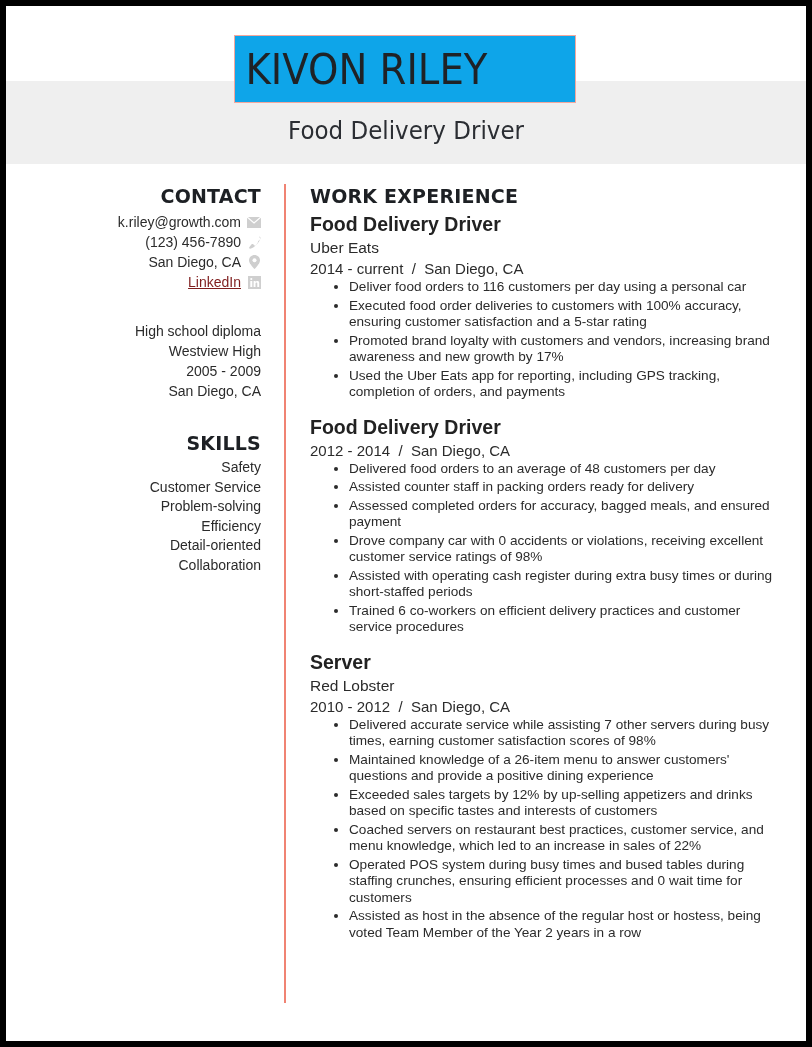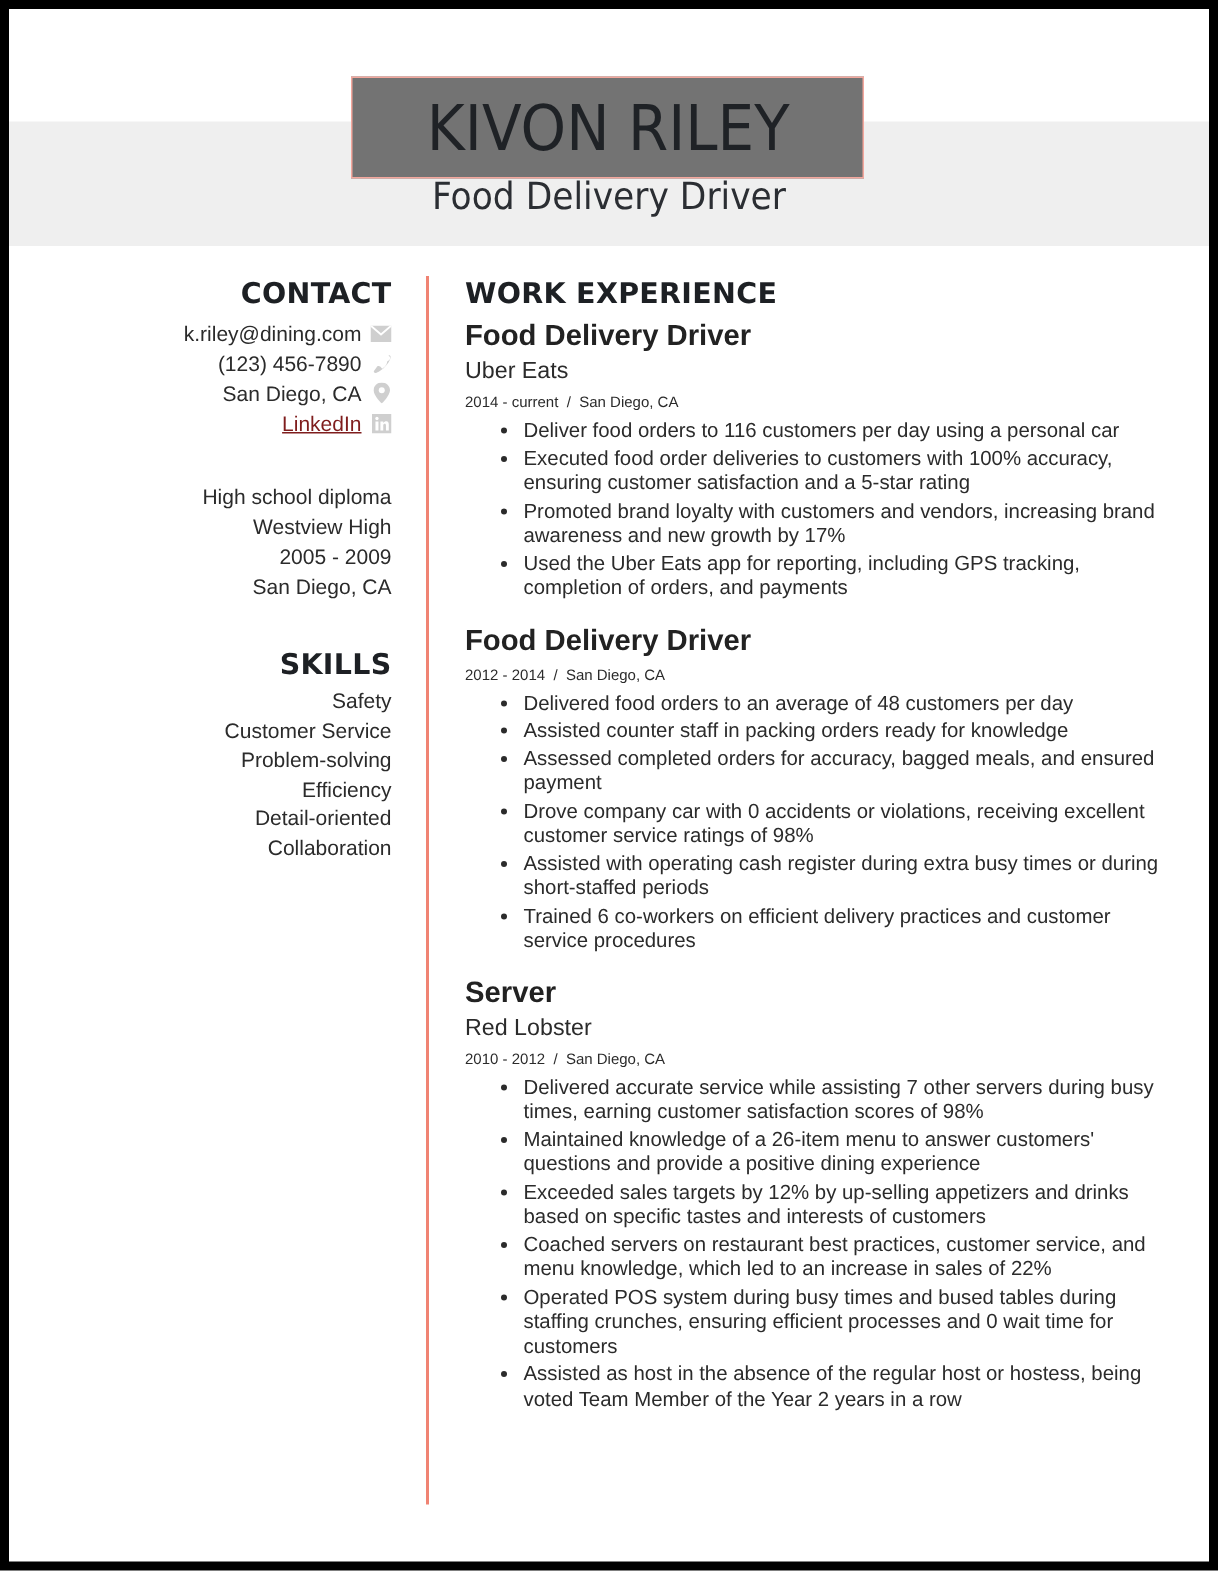--- a/index.html
+++ b/index.html
@@ -10,23 +10,23 @@
   }
   .page {
     position: absolute; left: 6px; top: 6px; width: 800px; height: 1035px;
     background: #fff; overflow: hidden;
   }
   .band {
     position: absolute; left: 0; top: 75px; width: 800px; height: 83px;
     background: #efefef;
   }
   .name-box {
-    position: absolute; left: 228px; top: 45px; width: 342px; height: 68px;
-    border: 1px solid #f4a79d; background: #737373;
-    display: flex; align-items: center; justify-content: center;
+    position: absolute; left: 228px; top: 29px; width: 342px; height: 68px;
+    border: 1px solid #f4a79d; background: #0ea5e9;
+    display: flex; align-items: center; justify-content: flex-start;
     box-sizing: border-box;
   }
   .name {
     font-family: "DejaVu Sans", sans-serif; font-weight: normal;
     font-size: 42px; letter-spacing: 0px; color: #1f2226;
     transform: scaleX(0.92); white-space: nowrap;
   }
   .job-title {
     position: absolute; left: 0; width: 800px; top: 110px; text-align: center;
     font-family: "DejaVu Sans", sans-serif; font-size: 25px; color: #2b2e33;
@@ -54,21 +54,21 @@
   .edu-line { font-size: 14px; line-height: 20px; color: #2b2b2b; }
   .edu-line.small { font-size: 14px; }
   .skill { font-size: 14px; line-height: 19.5px; color: #2b2b2b; }
 
   .right-col {
     position: absolute; left: 304px; top: 178px; width: 470px;
   }
   .job { margin-top: 0; }
   .job-role { font-size: 19.5px; line-height: 25px; color: #222; margin: 0; }
   .job-company { font-size: 15.5px; line-height: 21px; color: #2b2b2b; }
-  .job-meta { font-size: 10px; line-height: 21px; color: #2b2b2b; }
+  .job-meta { font-size: 15px; line-height: 21px; color: #2b2b2b; }
   ul.bullets { margin: 0; padding-left: 39px; list-style: disc; }
   ul.bullets li {
     font-size: 13.6px; line-height: 16.5px; color: #2b2b2b; margin-bottom: 2px;
   }
 </style>
 </head>
 <body>
 
 <div class="page">
   <div class="band"></div>
@@ -76,21 +76,21 @@
     <div class="name">KIVON RILEY</div>
   </div>
   <div class="job-title">Food Delivery Driver</div>
 
   <div class="divider"></div>
 
   <div class="left-col">
     <section>
       <h2 class="sec-head" style="margin-bottom:4px;">CONTACT</h2>
       <div class="contact-row">
-        <span class="txt">k.riley@dining.com</span>
+        <span class="txt">k.riley@growth.com</span>
         <span class="ico">
           <svg width="14" height="11" viewBox="0 0 14 11">
               <rect x="0" y="0" width="14" height="11" fill="#cfcfcf"></rect>
               <path d="M0 0 L7 6 L14 0" fill="none" stroke="#fff" stroke-width="1.3"></path>
             </svg>
         </span>
       </div>
       <div class="contact-row">
         <span class="txt">(123) 456-7890</span>
         <span class="ico">
@@ -152,21 +152,21 @@
         <li>Promoted brand loyalty with customers and vendors, increasing brand awareness and new growth by 17%</li>
         <li>Used the Uber Eats app for reporting, including GPS tracking, completion of orders, and payments</li>
       </ul>
     </div>
 
     <div class="job" style="margin-top:14px;">
       <h3 class="job-role">Food Delivery Driver</h3>
       <div class="job-meta" style="white-space:pre;">2012 - 2014  /  San Diego, CA</div>
       <ul class="bullets">
         <li>Delivered food orders to an average of 48 customers per day</li>
-        <li>Assisted counter staff in packing orders ready for knowledge</li>
+        <li>Assisted counter staff in packing orders ready for delivery</li>
         <li>Assessed completed orders for accuracy, bagged meals, and ensured payment</li>
         <li>Drove company car with 0 accidents or violations, receiving excellent customer service ratings of 98%</li>
         <li>Assisted with operating cash register during extra busy times or during short-staffed periods</li>
         <li>Trained 6 co-workers on efficient delivery practices and customer service procedures</li>
       </ul>
     </div>
 
     <div class="job" style="margin-top:14px;">
       <h3 class="job-role">Server</h3>
       <div class="job-company">Red Lobster</div>

